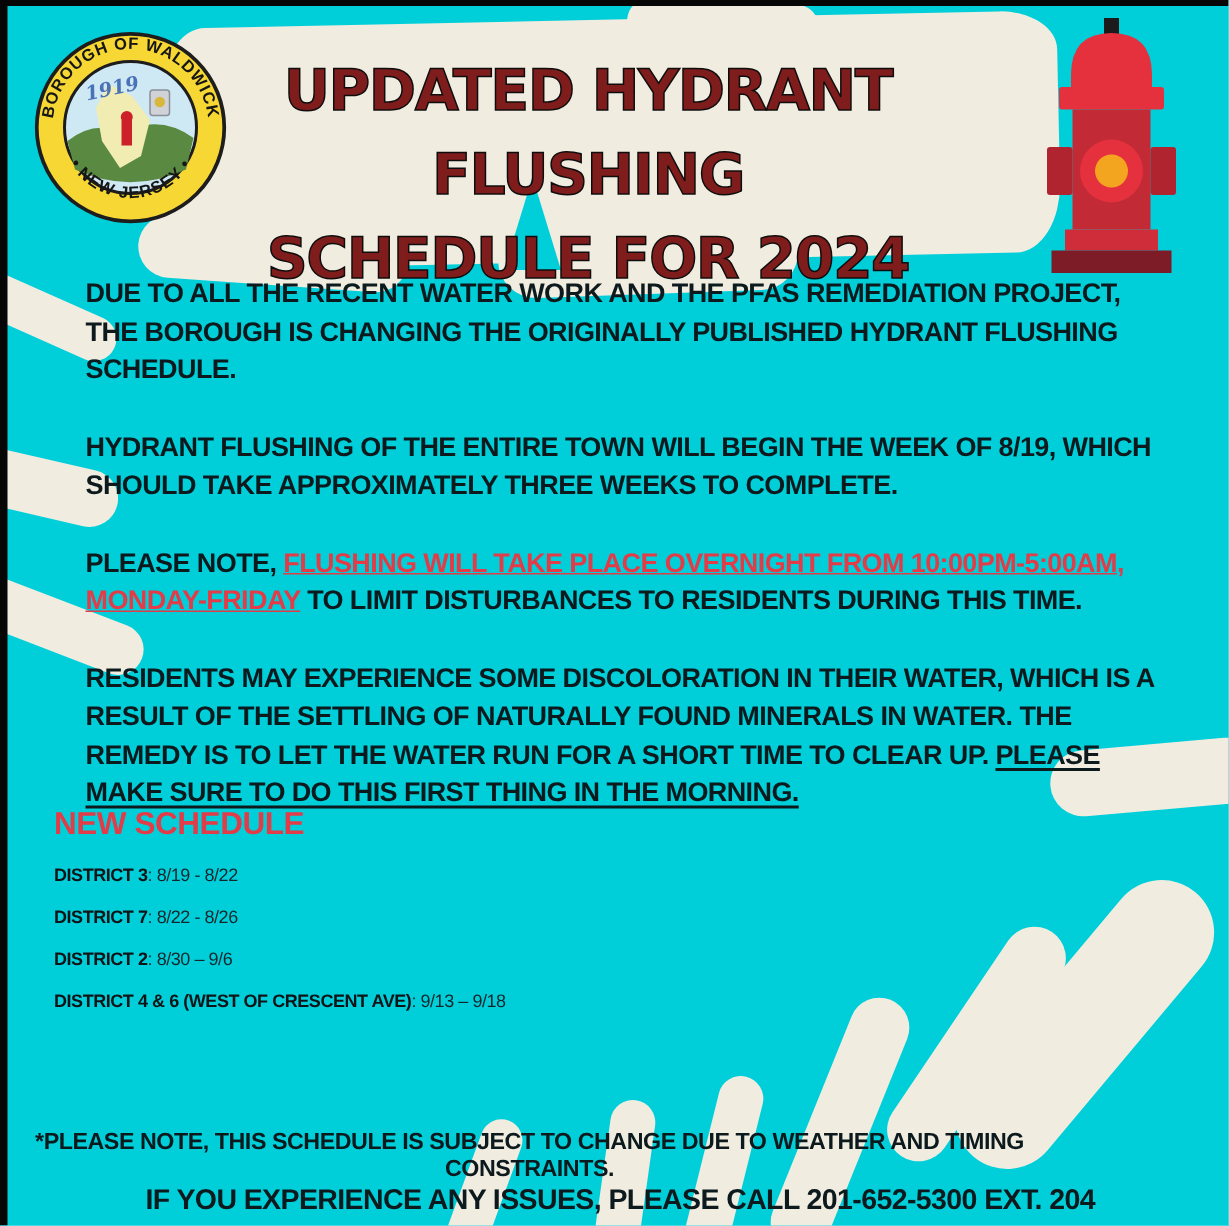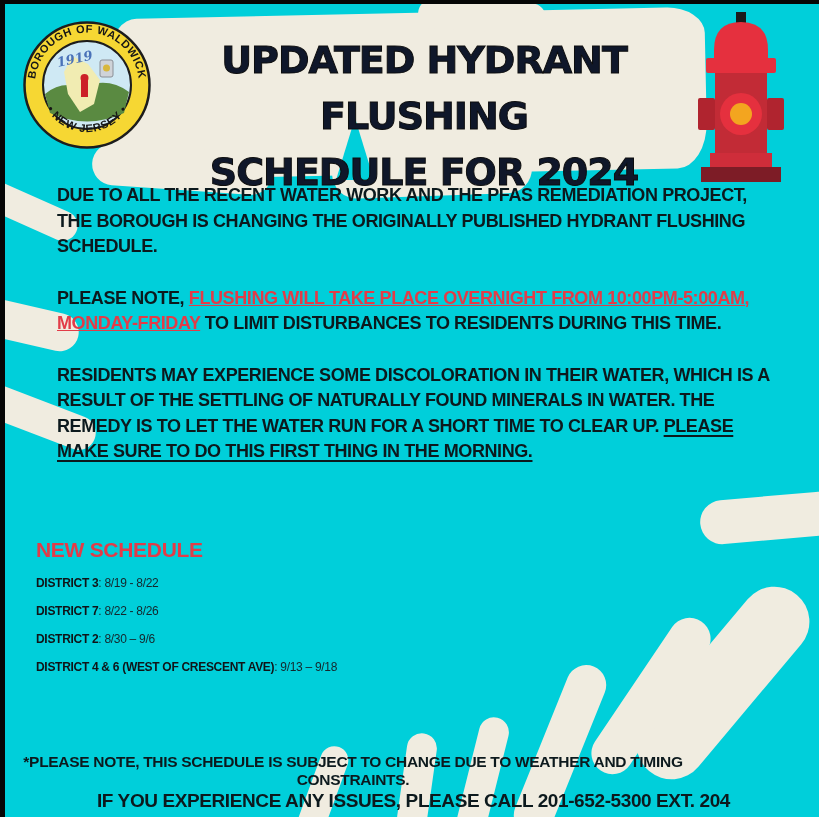--- a/index.html
+++ b/index.html
@@ -40,22 +40,22 @@
   .ray-right-a{left:700px;top:496px;width:140px;height:44px;transform:rotate(-5deg);}
   .ray-right-b{left:688px;top:568px;width:70px;height:230px;transform:rotate(40deg);}
   .ray-b1{left:308px;top:744px;width:28px;height:100px;transform:rotate(20deg);}
   .ray-b2{left:402px;top:733px;width:30px;height:100px;transform:rotate(8deg);}
   .ray-b3{left:468px;top:716px;width:30px;height:120px;transform:rotate(14deg);}
   .ray-b4{left:540px;top:660px;width:40px;height:180px;transform:rotate(22deg);}
   .ray-b5{left:630px;top:606px;width:42px;height:180px;transform:rotate(34deg);}
 
   
   .title-box{
-    position:absolute;left:144px;top:32px;width:560px;
-    text-align:center;color:#0f172a;
+    position:absolute;left:112px;top:32px;width:560px;
+    text-align:center;color:#7f1d1d;
     font-family:"DejaVu Sans","Liberation Sans",sans-serif;
     font-weight:bold;font-size:38px;line-height:56px;letter-spacing:-1px;
     -webkit-text-stroke:1px #0d0d0d;
   }
 
   
   .copy{position:absolute;left:57px;top:183px;width:716px;color:var(--ink);}
   .copy p{
     margin:0 0 26px 0;font-weight:bold;font-size:18px;line-height:25.5px;
     letter-spacing:-0.4px;
@@ -145,20 +145,21 @@
     <rect x="5" y="155" width="80" height="15" fill="#7d1c26"></rect>
   </svg>
 
   <div class="title-box">
     <div>UPDATED HYDRANT FLUSHING</div>
     <div>SCHEDULE FOR 2024</div>
   </div>
 
   <div class="copy">
     <p>DUE TO ALL THE RECENT WATER WORK AND THE PFAS REMEDIATION PROJECT, THE BOROUGH IS CHANGING THE ORIGINALLY PUBLISHED HYDRANT FLUSHING SCHEDULE.</p>
+    <p>HYDRANT FLUSHING OF THE ENTIRE TOWN WILL BEGIN THE WEEK OF 8/19, WHICH SHOULD TAKE APPROXIMATELY THREE WEEKS TO COMPLETE.</p>
     <p><span>PLEASE NOTE, </span><span class="red-run">FLUSHING WILL TAKE PLACE OVERNIGHT FROM 10:00PM-5:00AM, MONDAY-FRIDAY</span><span> TO LIMIT DISTURBANCES TO RESIDENTS DURING THIS TIME.</span></p>
     <p><span>RESIDENTS MAY EXPERIENCE SOME DISCOLORATION IN THEIR WATER, WHICH IS A RESULT OF THE SETTLING OF NATURALLY FOUND MINERALS IN WATER. THE REMEDY IS TO LET THE WATER RUN FOR A SHORT TIME TO CLEAR UP. </span><span class="u">PLEASE MAKE SURE TO DO THIS FIRST THING IN THE MORNING.</span></p>
   </div>
 
   <div class="schedule">
     <div class="sched-heading">NEW SCHEDULE</div>
     <div class="sched-row"><span class="sched-label">DISTRICT 3</span><span class="sched-sep">: </span><span class="sched-dates">8/19 - 8/22</span></div>
     <div class="sched-row"><span class="sched-label">DISTRICT 7</span><span class="sched-sep">: </span><span class="sched-dates">8/22 - 8/26</span></div>
     <div class="sched-row"><span class="sched-label">DISTRICT 2</span><span class="sched-sep">: </span><span class="sched-dates">8/30 – 9/6</span></div>
     <div class="sched-row"><span class="sched-label">DISTRICT 4 &amp; 6 (WEST OF CRESCENT AVE)</span><span class="sched-sep">: </span><span class="sched-dates">9/13 – 9/18</span></div>

